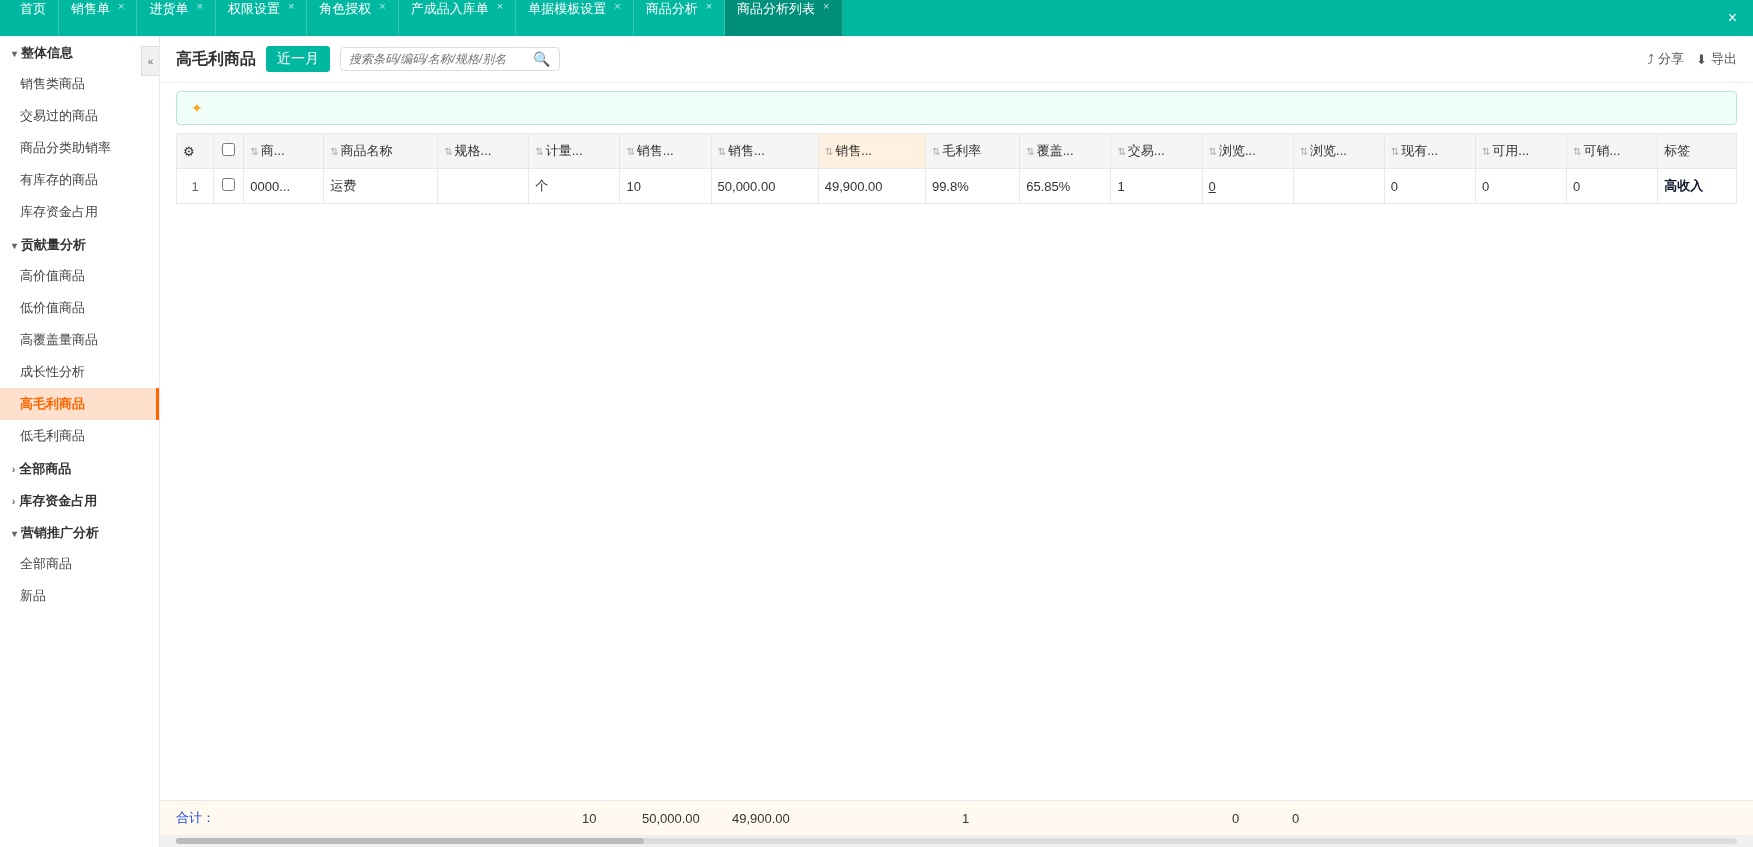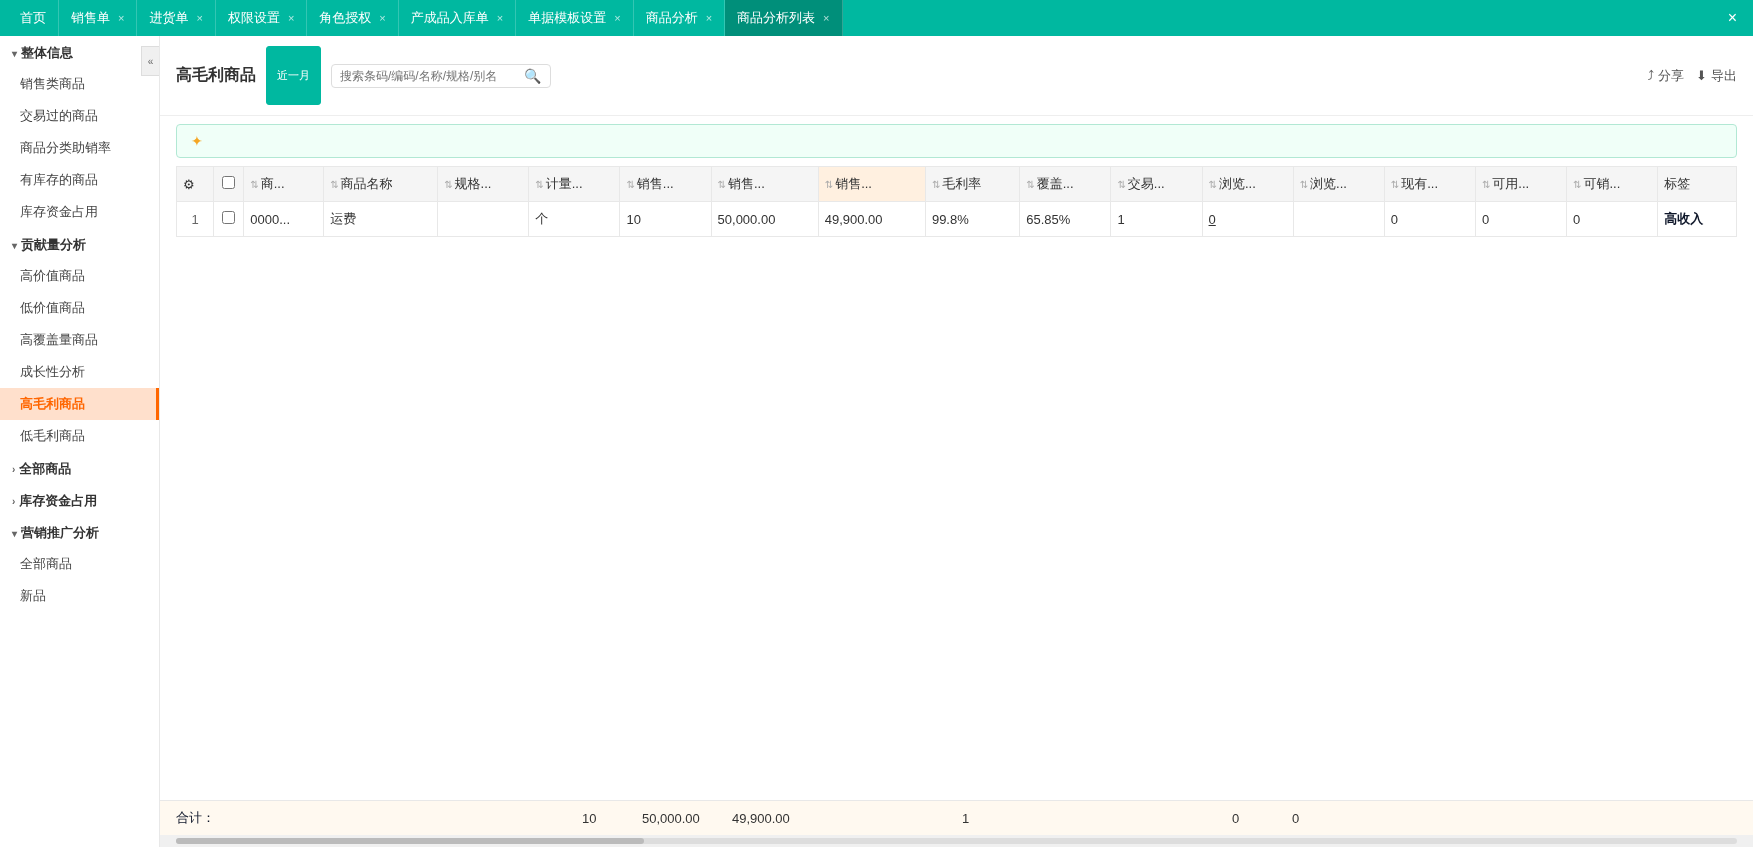--- a/index.html
+++ b/index.html
@@ -9,21 +9,20 @@
     .top-nav {
       display: flex;
       align-items: center;
       background: #00b8a0;
       height: 36px;
       padding: 0 8px;
       gap: 0;
     }
     .nav-tab {
       display: flex;
-      align-items: center;
       padding: 0 12px;
       height: 36px;
       color: #fff;
       font-size: 13px;
       cursor: pointer;
       white-space: nowrap;
       border-right: 1px solid rgba(255,255,255,0.2);
       gap: 4px;
     }
     .nav-tab.active { background: #008f7a; }
@@ -113,41 +112,42 @@
     }
     .content-title {
       font-size: 16px;
       font-weight: bold;
       color: #333;
     }
     .filter-btn {
       background: #fff;
       border: 1px solid #00b8a0;
       color: #00b8a0;
-      padding: 21px 10px;
+      padding: 3px 10px;
       border-radius: 3px;
       cursor: pointer;
-      font-size: 11px;
+      font-size: 14px;
     }
     .filter-btn.active { background: #00b8a0; color: #fff; }
     .search-box {
       display: flex;
       align-items: center;
       border: 1px solid #ddd;
       border-radius: 4px;
       padding: 3px 8px;
       width: 220px;
       gap: 4px;
     }
     .search-box input {
       border: none;
       outline: none;
       font-size: 12px;
       width: 180px;
       color: #999;
+      font-style: italic;
     }
     .search-icon { color: #999; font-size: 14px; cursor: pointer; }
 
     .header-actions {
       margin-left: auto;
       display: flex;
       gap: 12px;
       align-items: center;
     }
     .action-btn {
@@ -223,21 +223,21 @@
       padding: 8px 16px;
       display: flex;
       align-items: center;
       background: #fff9f0;
       font-size: 12px;
       color: #333;
       gap: 0;
     }
     .footer-summary .label {
       min-width: 60px;
-      color: #0f172a;
+      color: #1d4ed8;
     }
     .footer-cells {
       display: flex;
       flex: 1;
     }
     .footer-cell {
       padding: 0 6px;
       min-width: 60px;
       color: #333;
     }

